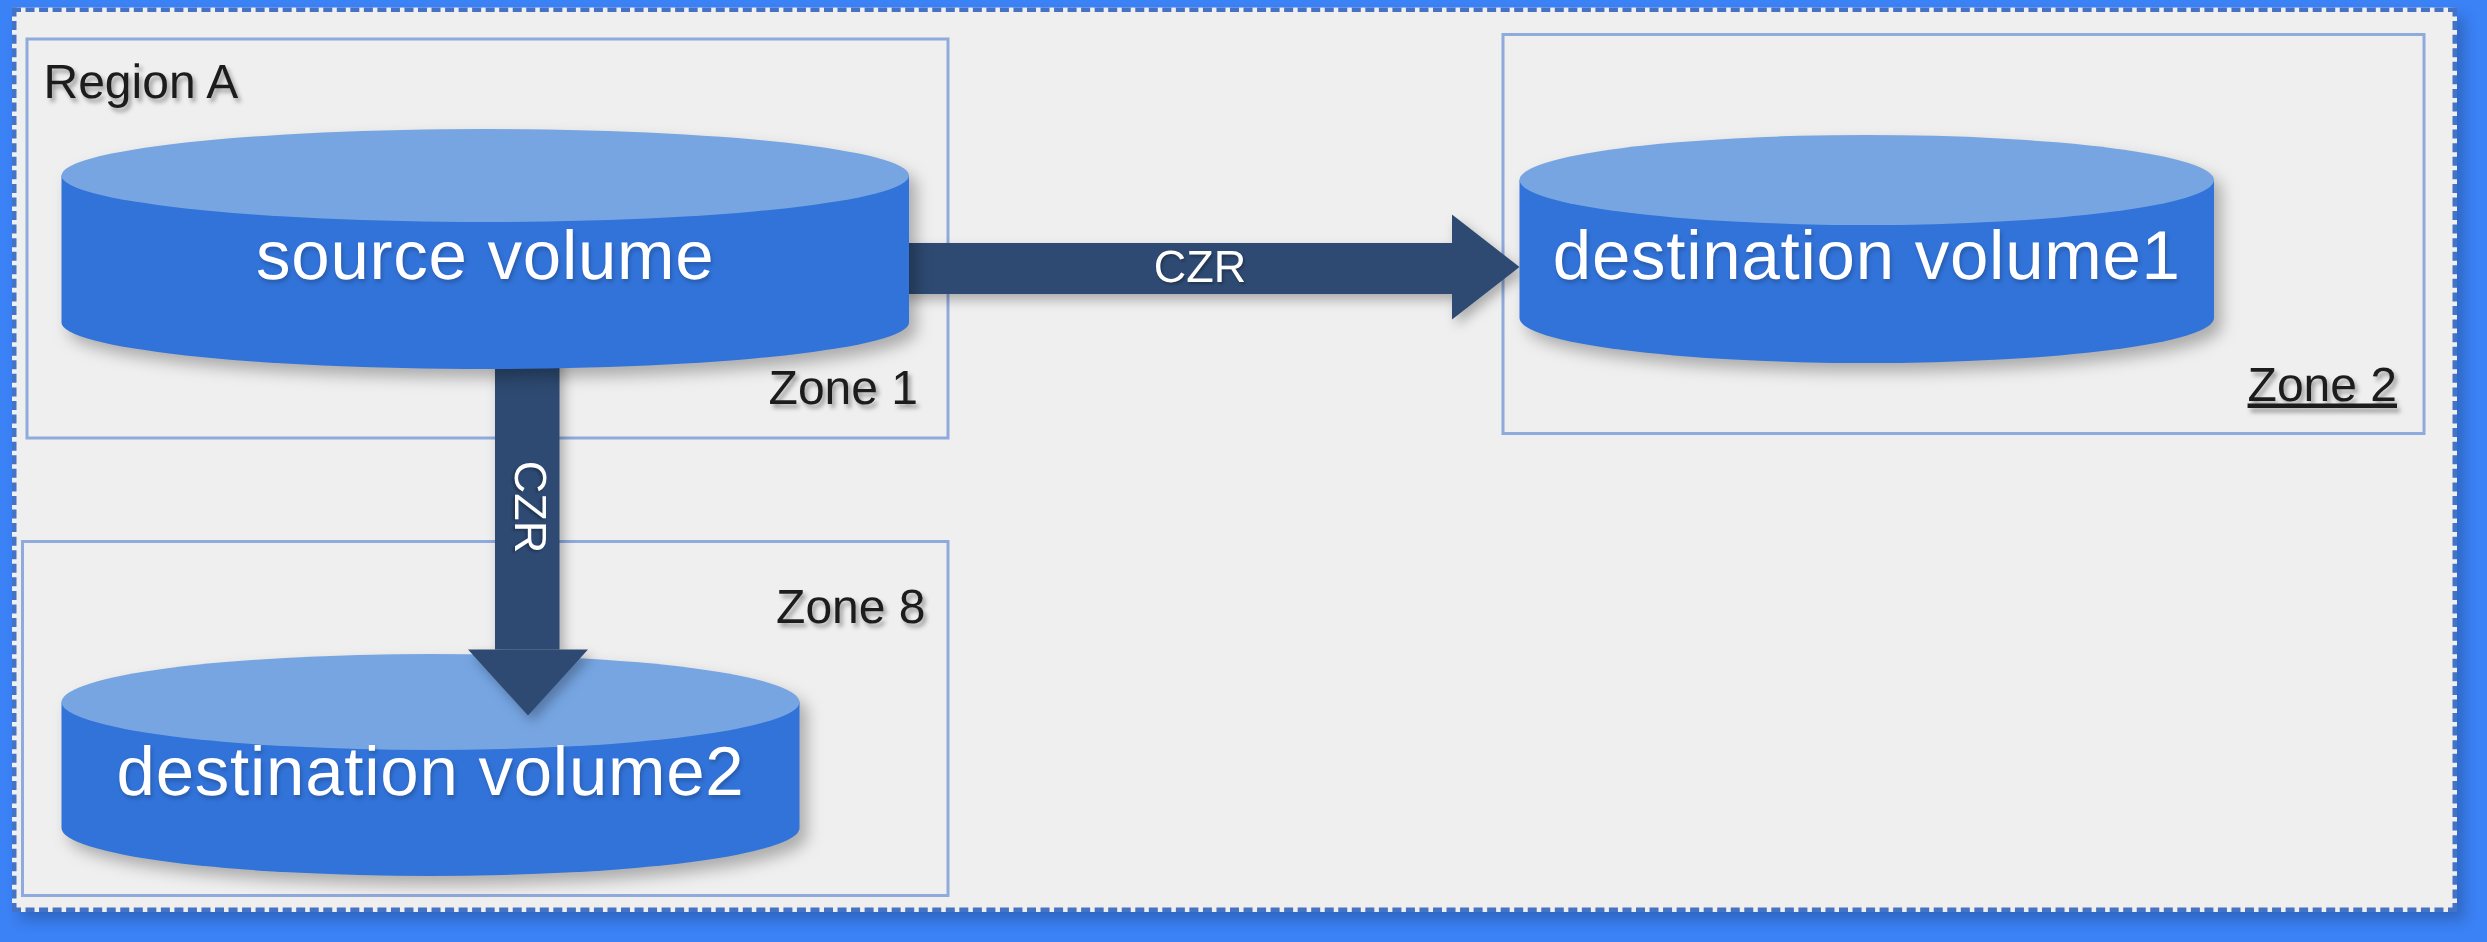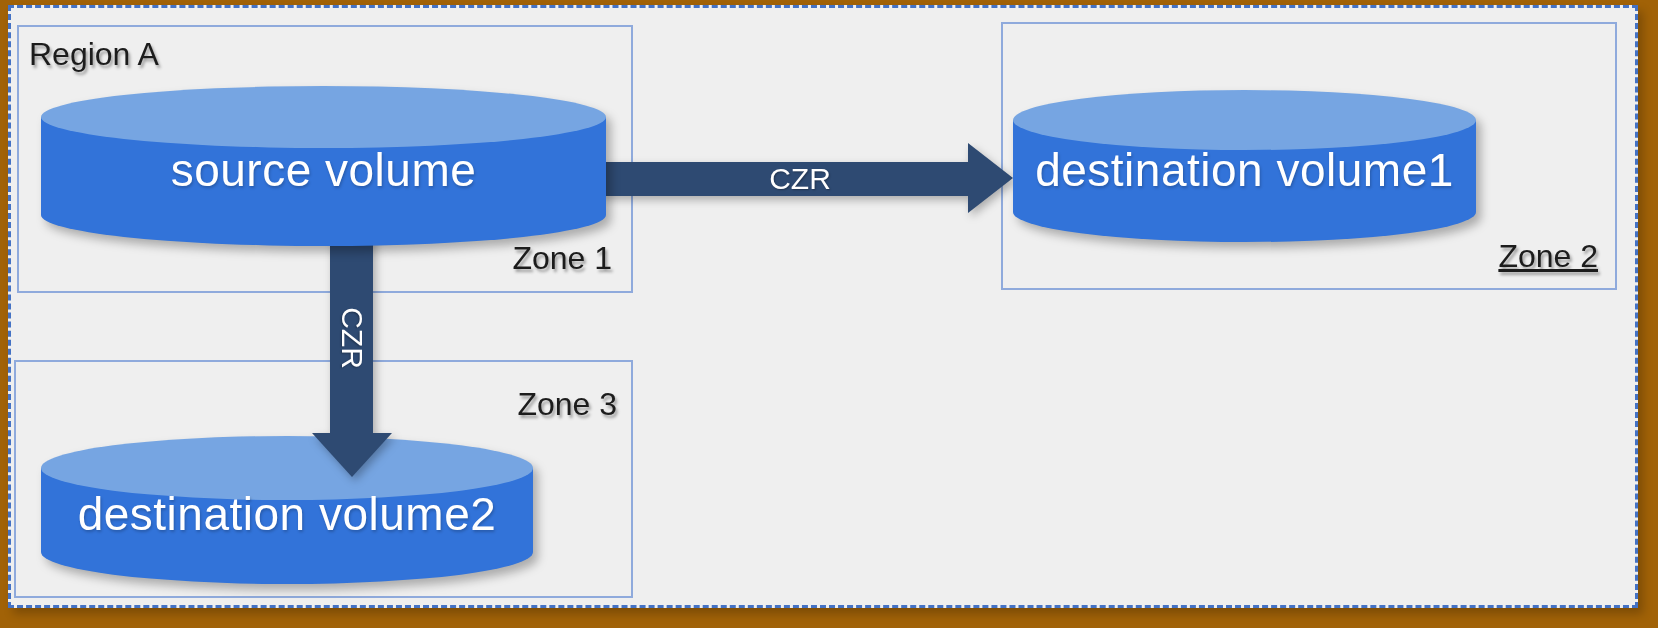--- a/index.html
+++ b/index.html
@@ -3,21 +3,21 @@
 <meta charset="utf-8">
 <style>
   * { margin:0; padding:0; box-sizing:border-box; }
   html,body { background:#ffffff; }
   body { font-family:"Liberation Sans","DejaVu Sans",sans-serif; }
 
   .page {
     position:relative;
     width:1658px;
     height:628px;
-    background:#a16207;
+    background:#3b82f6;
     overflow:hidden;
   }
 
   
   .region-boundary {
     position:absolute;
     left:8px; top:5px;
     width:1630px; height:603px;
     background:#efefef;
     border:3px dashed #4472c4;
@@ -145,21 +145,21 @@
   <div class="region-boundary"></div>
 
   <div class="zone-box zone-1"></div>
   <div class="zone-box zone-2"></div>
   <div class="zone-box zone-3"></div>
 
   <div class="region-label">Region A</div>
 
   <div class="zone-label zone-1-label">Zone 1</div>
   <div class="zone-label zone-2-label">Zone 2</div>
-  <div class="zone-label zone-3-label">Zone 3</div>
+  <div class="zone-label zone-3-label">Zone 8</div>
 
   <div class="arrow arrow-h">
     <div class="shaft"></div>
     <div class="head"></div>
     <div class="arrow-label">CZR</div>
   </div>
 
   <div class="arrow arrow-v">
     <div class="shaft"></div>
     <div class="head"></div>

